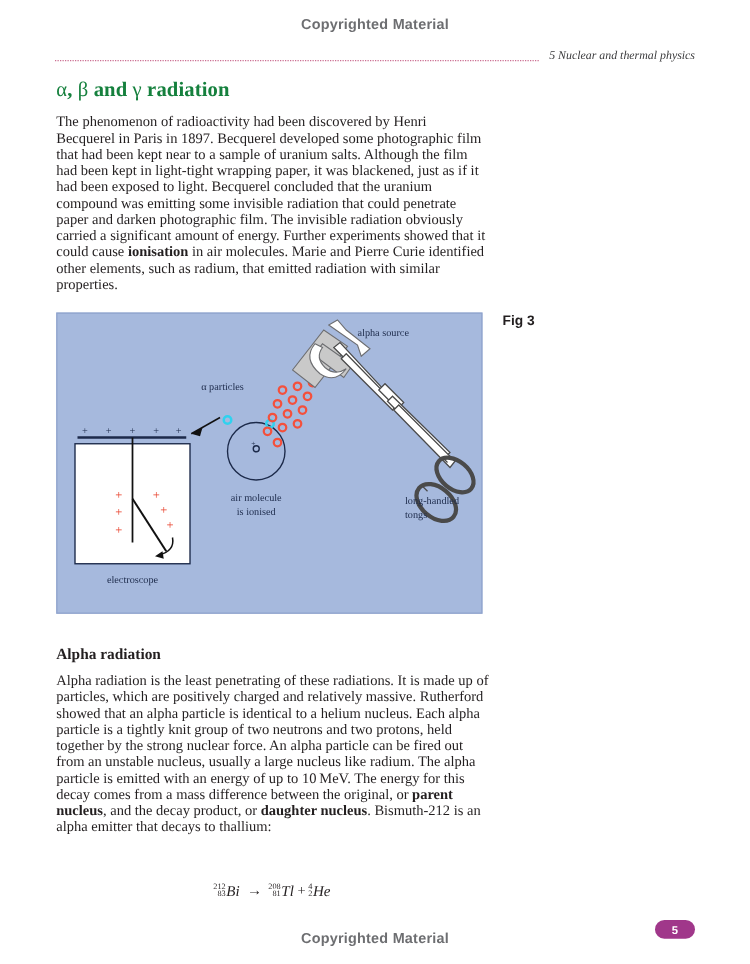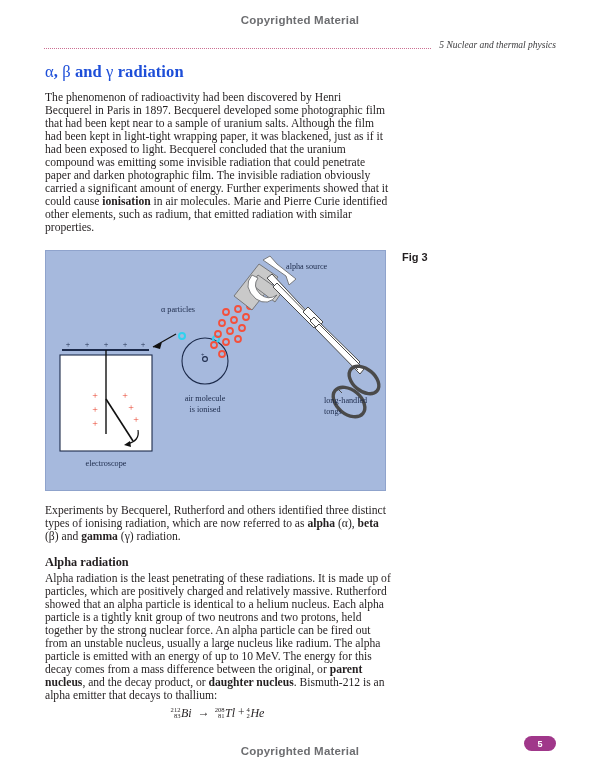--- a/index.html
+++ b/index.html
@@ -59,36 +59,36 @@
     position: absolute;
     left: 45px;
     top: 62px;
     width: 346px;
   }
   h1.section-title {
     margin: 0 0 9px 0;
     font-family: "Liberation Serif", serif;
     font-size: 16.5px;
     font-weight: bold;
-    color: #1d4ed8;
+    color: #15803d;
     letter-spacing: .1px;
   }
   h1.section-title .greek { font-weight: normal; }
 
   p.body {
     margin: 0 0 10px 0;
     font-size: 11.6px;
     line-height: 13px;
     text-align: left;
     color: #231f20;
   }
   p.body b { font-weight: bold; }
 
   h2.sub-head {
-    margin: 12px 0 2px 0;
+    margin: 12px 0 7px 0;
     font-family: "Liberation Serif", serif;
     font-size: 12.3px;
     font-weight: bold;
     color: #231f20;
   }
 
   
   .figure-wrap {
     position: absolute;
     left: 45px;
@@ -312,21 +312,20 @@
       <text class="fig-txt" x="278" y="163">tongs</text>
     </svg>
   </div>
 </div>
 
 <div class="fig-caption">
   <span class="fig-label">Fig 3</span>
 </div>
 
 <div class="content-lower">
-  <p class="body"><span>Experiments by Becquerel, Rutherford and others identified three distinct types of ionising radiation, which are now referred to as </span><b>alpha</b><span> (α), </span><b>beta</b><span> (β) and </span><b>gamma</b><span> (γ) radiation.</span></p>
   <h2 class="sub-head">Alpha radiation</h2>
   <p class="body"><span>Alpha radiation is the least penetrating of these radiations. It is made up of particles, which are positively charged and relatively massive. Rutherford showed that an alpha particle is identical to a helium nucleus. Each alpha particle is a tightly knit group of two neutrons and two protons, held together by the strong nuclear force. An alpha particle can be fired out from an unstable nucleus, usually a large nucleus like radium. The alpha particle is emitted with an energy of up to 10 MeV. The energy for this decay comes from a mass difference between the original, or </span><b>parent nucleus</b><span>, and the decay product, or </span><b>daughter nucleus</b><span>. Bismuth-212 is an alpha emitter that decays to thallium:</span></p>
 </div>
 
 <div class="equation">
   <span class="nuc"><span class="idx"><span class="sup">212</span><span class="sub">83</span></span><span class="sym">Bi</span></span><span class="eq-arrow">→</span><span class="nuc"><span class="idx"><span class="sup">208</span><span class="sub">81</span></span><span class="sym">Tl</span></span><span class="eq-plus">+</span><span class="nuc"><span class="idx"><span class="sup">4</span><span class="sub">2</span></span><span class="sym">He</span></span>
 </div>
 
 <div class="page-footer">
   <div class="copyright-bottom">Copyrighted Material</div>

